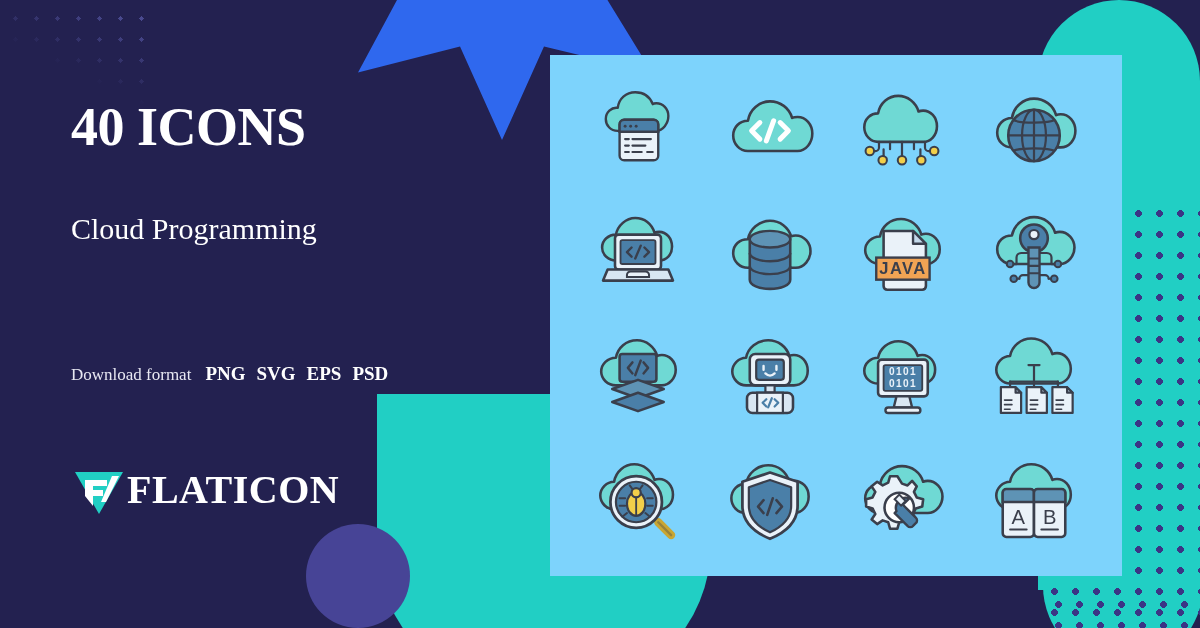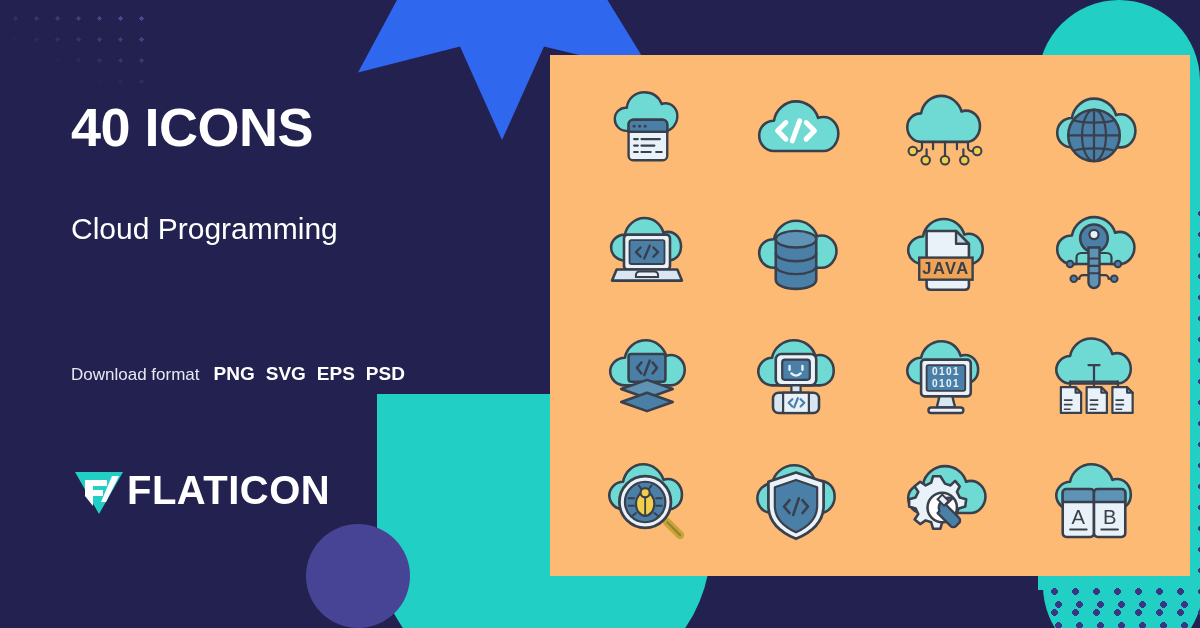--- a/index.html
+++ b/index.html
@@ -81,20 +81,21 @@
     background: #474496;
     border-radius: 50%;
   }
 
   
   #left-col {
     position: absolute;
     left: 71px; top: 0;
     width: 430px; height: 480px;
     z-index: 6;
+    font-family: Liberation Serif, serif;
   }
   #headline {
     position: absolute; top: 100px; left: 0;
     font-size: 54px; font-weight: bold;
     color: #ffffff; letter-spacing: -0.5px;
     line-height: 1;
   }
   #subtitle {
     position: absolute; top: 211px; left: 0;
     font-size: 30px; font-weight: normal;
@@ -116,22 +117,22 @@
   #logo-mark { width: 56px; height: 56px; flex: 0 0 56px; }
   #logo-text {
     font-size: 40px; font-weight: bold; color: #ffffff;
     letter-spacing: 0.5px; line-height: 1;
   }
 
   
   #icon-panel {
     position: absolute;
     left: 550px; top: 55px;
-    width: 640px; height: 521px;
-    background: #fdba74;
+    width: 572px; height: 521px;
+    background: #7dd3fc;
     z-index: 5;
     display: grid;
     grid-template-columns: repeat(4, 1fr);
     grid-template-rows: repeat(4, 1fr);
     padding: 12px 22px;
   }
   .icon-cell {
     display: flex; align-items: center; justify-content: center;
   }
   .icon-cell svg { width: 92px; height: 92px; display: block; }

